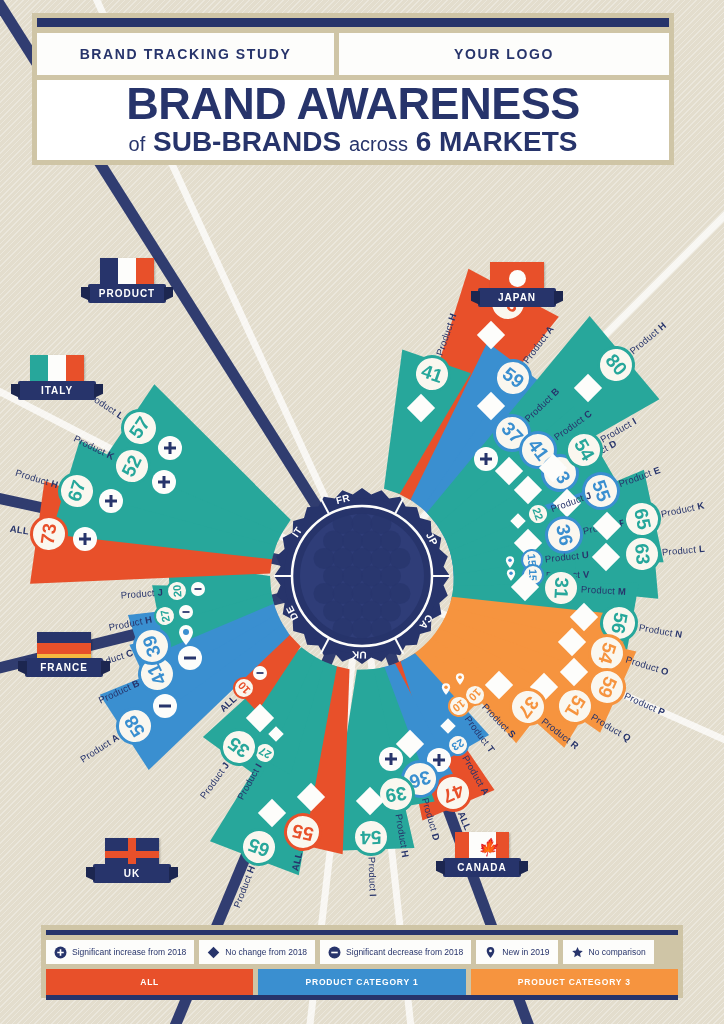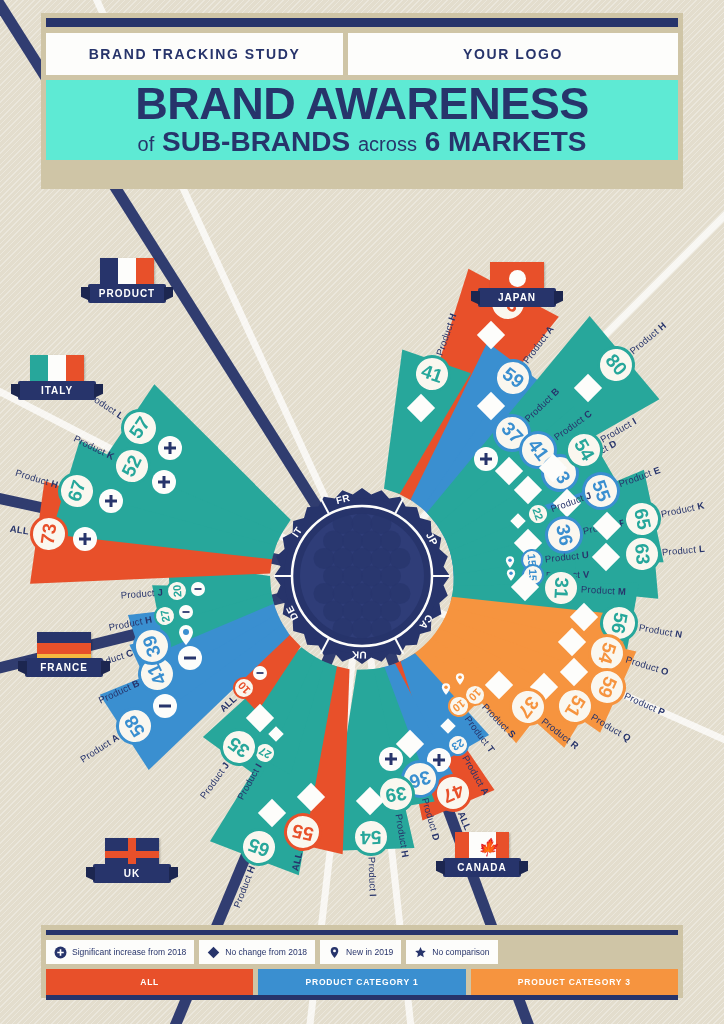--- a/index.html
+++ b/index.html
@@ -12,34 +12,34 @@
   #bg-texture{
     position:absolute; inset:0;
     background:
       repeating-linear-gradient(135deg, rgba(255,255,255,.30) 0 1px, rgba(0,0,0,0) 1px 4px),
       #e3ddcd;
   }
   #rays{ position:absolute; inset:0; }
 
   
   #header{
-    position:absolute; left:41px; top:13px; width:642px; height:176px;
+    position:absolute; left:32px; top:13px; width:642px; height:152px;
     background:#cfc5a6; padding:5px;
   }
   #header-rule{ height:9px; background:#27346b; margin:0 0 6px 0; }
   #header-row{ display:flex; gap:5px; height:42px; }
   .hcell{
     background:#fdfdfb; color:#27346b; display:flex; align-items:center;
     justify-content:center; font-weight:bold; letter-spacing:1.6px; font-size:14px;
   }
   #hcell-study{ flex:0 0 297px; }
   #hcell-year{ flex:0 0 104px; }
   #hcell-logo{ flex:1; }
   #header-title{
-    margin-top:5px; background:#5eead4; height:80px; color:#27346b;
+    margin-top:5px; background:#ffffff; height:80px; color:#27346b;
     display:flex; flex-direction:column; align-items:center; justify-content:center;
   }
   #title-main{ font-size:45px; font-weight:bold; letter-spacing:-0.5px; line-height:.96; }
   #title-sub{ font-size:28px; line-height:1.15; white-space:nowrap; }
   #title-sub b{ font-weight:bold; }
   #title-sub .lt{ font-weight:normal; font-size:20px; }
 
   
   #wheel{ position:absolute; left:0; top:0; width:724px; height:1024px; }
 
@@ -522,20 +522,29 @@
         <span class="lg-ic">
           <svg width="13" height="13" viewBox="0 0 24 24">
             <rect x="4.5" y="4.5" width="15" height="15" transform="rotate(45 12 12)" fill="#27346b"></rect>
           </svg>
         </span>
         <span>No change from 2018</span>
       </div>
       <div class="lg-mark">
         <span class="lg-ic">
           <svg width="13" height="13" viewBox="0 0 24 24">
+            <circle cx="12" cy="12" r="11" fill="#27346b"></circle>
+            <rect x="6" y="10.5" width="12" height="3" fill="#fff"></rect>
+          </svg>
+        </span>
+        <span>Significant decrease from 2018</span>
+      </div>
+      <div class="lg-mark">
+        <span class="lg-ic">
+          <svg width="13" height="13" viewBox="0 0 24 24">
             <path d="M12 2a7 7 0 00-7 7c0 5 7 13 7 13s7-8 7-13a7 7 0 00-7-7z" fill="#27346b"></path>
             <circle cx="12" cy="9" r="2.6" fill="#fff"></circle>
           </svg>
         </span>
         <span>New in 2019</span>
       </div>
       <div class="lg-mark">
         <span class="lg-ic">
           <svg width="13" height="13" viewBox="0 0 24 24">
             <path d="M12 2l2.9 6.3 6.9.8-5.1 4.7 1.4 6.8L12 17.2 5.9 20.6l1.4-6.8L2.2 9.1l6.9-.8z" fill="#27346b"></path>

